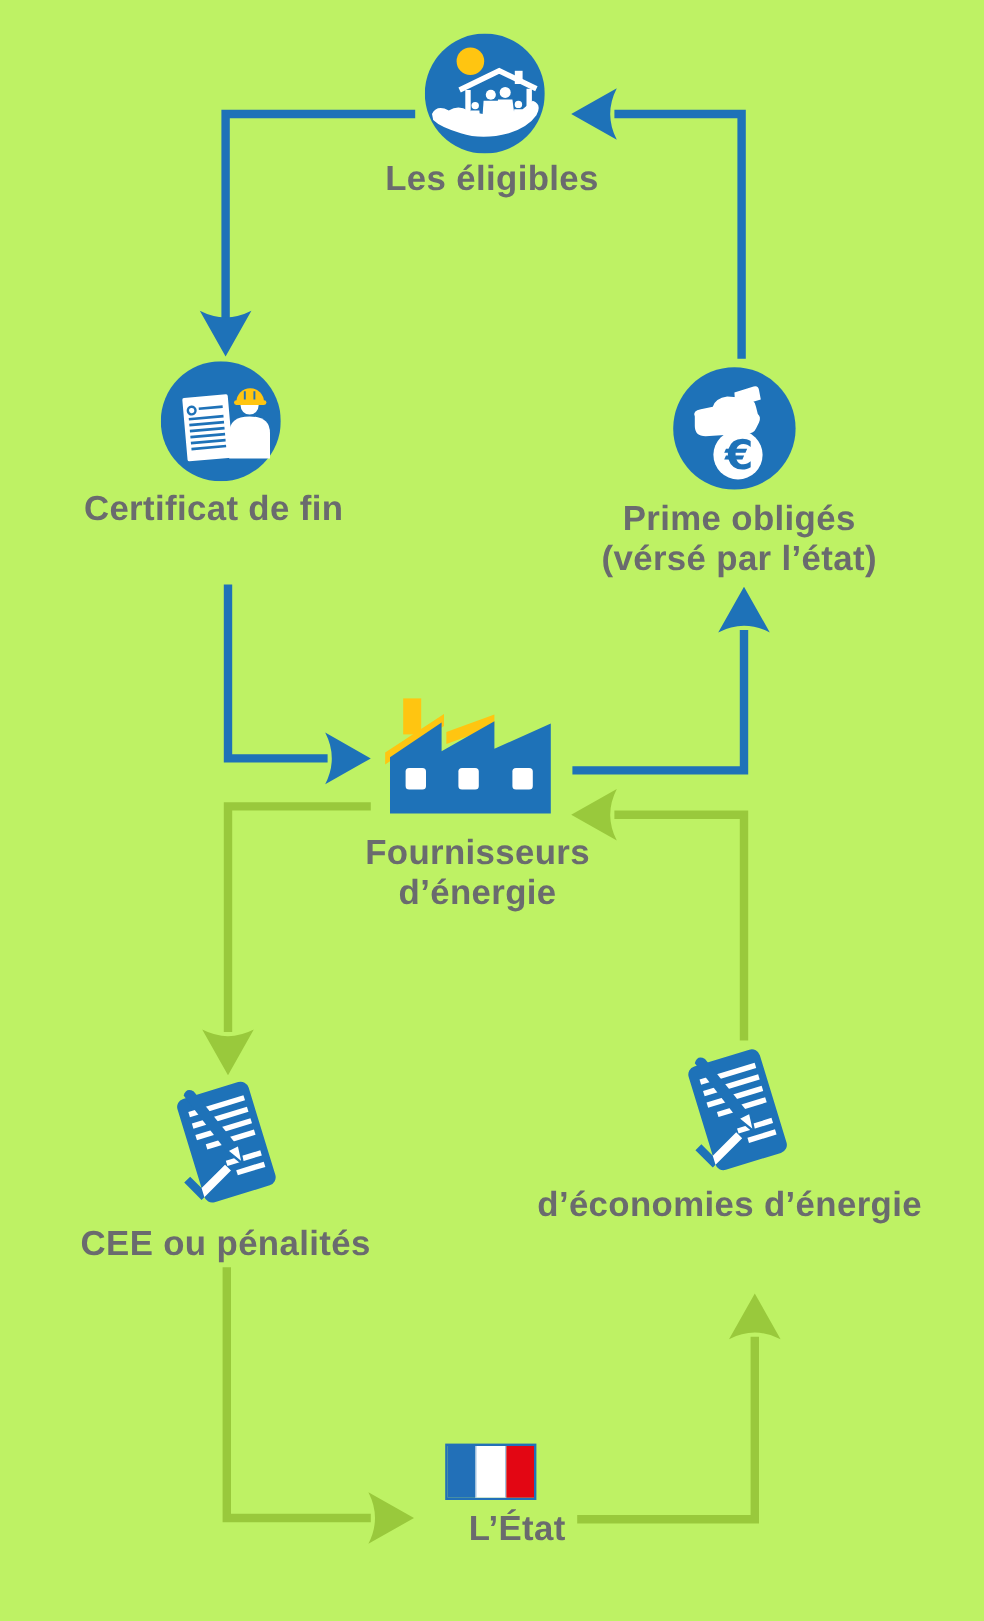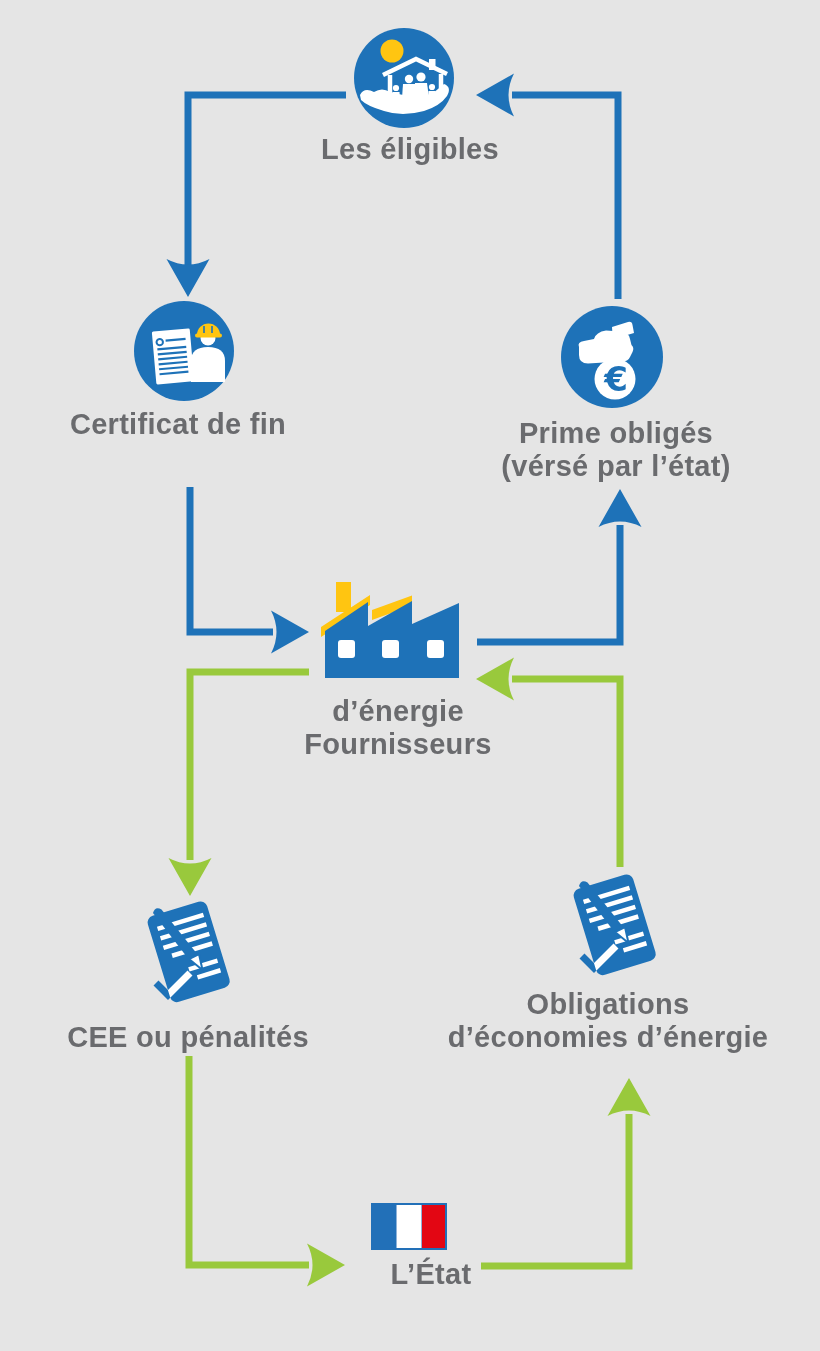--- a/index.html
+++ b/index.html
@@ -1,17 +1,17 @@
 <!DOCTYPE html>
 <html><head>
 <meta charset="utf-8">
 <style>
   html,body{margin:0;padding:0;background:#fff;}
   #canvas{
-    position:relative;width:820px;height:1351px;background:#e5e5e5;overflow:hidden;
+    position:relative;width:820px;height:1351px;background:#bef264;overflow:hidden;
     font-family:"Liberation Sans","DejaVu Sans",sans-serif;
   }
   .arrows{position:absolute;left:0;top:0;pointer-events:none;}
   .icon{position:absolute;}
   .label{
     position:absolute;transform:translateX(-50%);text-align:center;
     color:#6A6B6E;font-weight:700;font-size:29px;line-height:33px;letter-spacing:.3px;
     white-space:nowrap;
   }
   .label span{display:block;}
@@ -141,22 +141,22 @@
     <path d="M 1 57 L 1 47 L 50 15 L 50 25 Z" fill="#FFC511"></path>
     <path d="M 52 40 L 52 30 L 92 15.5 L 92 25.5 Z" fill="#FFC511"></path>
     <path d="M 5 98 L 5 51 L 48 22 L 48 46 L 92 21 L 92 44 L 139 23 L 139 98 Z" fill="#1E72B8"></path>
     <g fill="#fff">
       <rect x="18" y="60" width="17" height="18" rx="3"></rect>
       <rect x="62" y="60" width="17" height="18" rx="3"></rect>
       <rect x="107" y="60" width="17" height="18" rx="3"></rect>
     </g>
   </svg>
   <div class="label" style="left:398px;top:695px">
+    <span>Fournisseurs</span>
     <span>d’énergie</span>
-    <span>Fournisseurs</span>
   </div>
 
   <svg class="icon" style="left:126px;top:893px" width="114" height="122" viewBox="0 0 114 122">
     <defs>
         <clipPath id="docclip-cee">
           <rect x="32" y="14" width="62" height="90" rx="7" transform="rotate(-17 62 60)"></rect>
         </clipPath>
       </defs>
     <path d="M 30 90 L 42 102 L 64 80" fill="none" stroke="#1E72B8" stroke-width="7"></path>
     <g transform="rotate(-17 62 60)">
@@ -194,21 +194,20 @@
         <line x1="46" y1="58" x2="88" y2="58"></line>
         <line x1="58" y1="76" x2="88" y2="76"></line>
         <line x1="64" y1="86" x2="88" y2="86"></line>
       </g>
     </g>
     <path d="M 27 20 Q 29 13 35.5 16.5 L 72 62 L 64 68 Z" fill="#1E72B8"></path>
     <path d="M 63 66 L 73 61 L 76.5 77 Z" fill="#fff" stroke="#1E72B8" stroke-width="2"></path>
     <path d="M 30 90 L 42 102 L 64 80" fill="none" stroke="#fff" stroke-width="7" clip-path="url(#docclip-obl)"></path>
   </svg>
   <div class="label" style="left:608px;top:988px">
-    <span>Obligations</span>
     <span>d’économies d’énergie</span>
   </div>
 
   <div class="flag">
     <div class="b"></div>
     <div class="w"></div>
     <div class="r"></div>
   </div>
   <div class="label" style="left:431px;top:1258px">
     <span>L’État</span>

